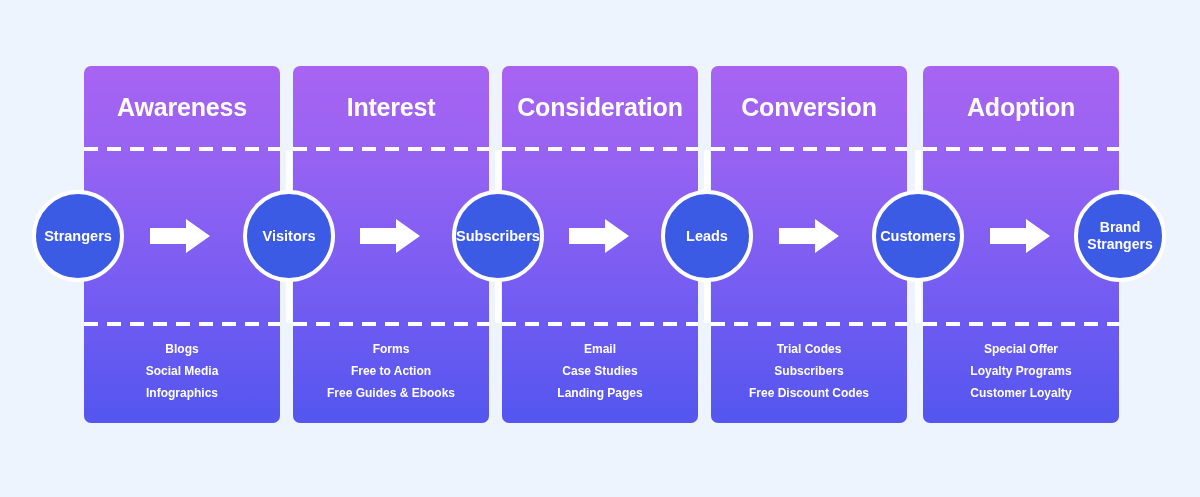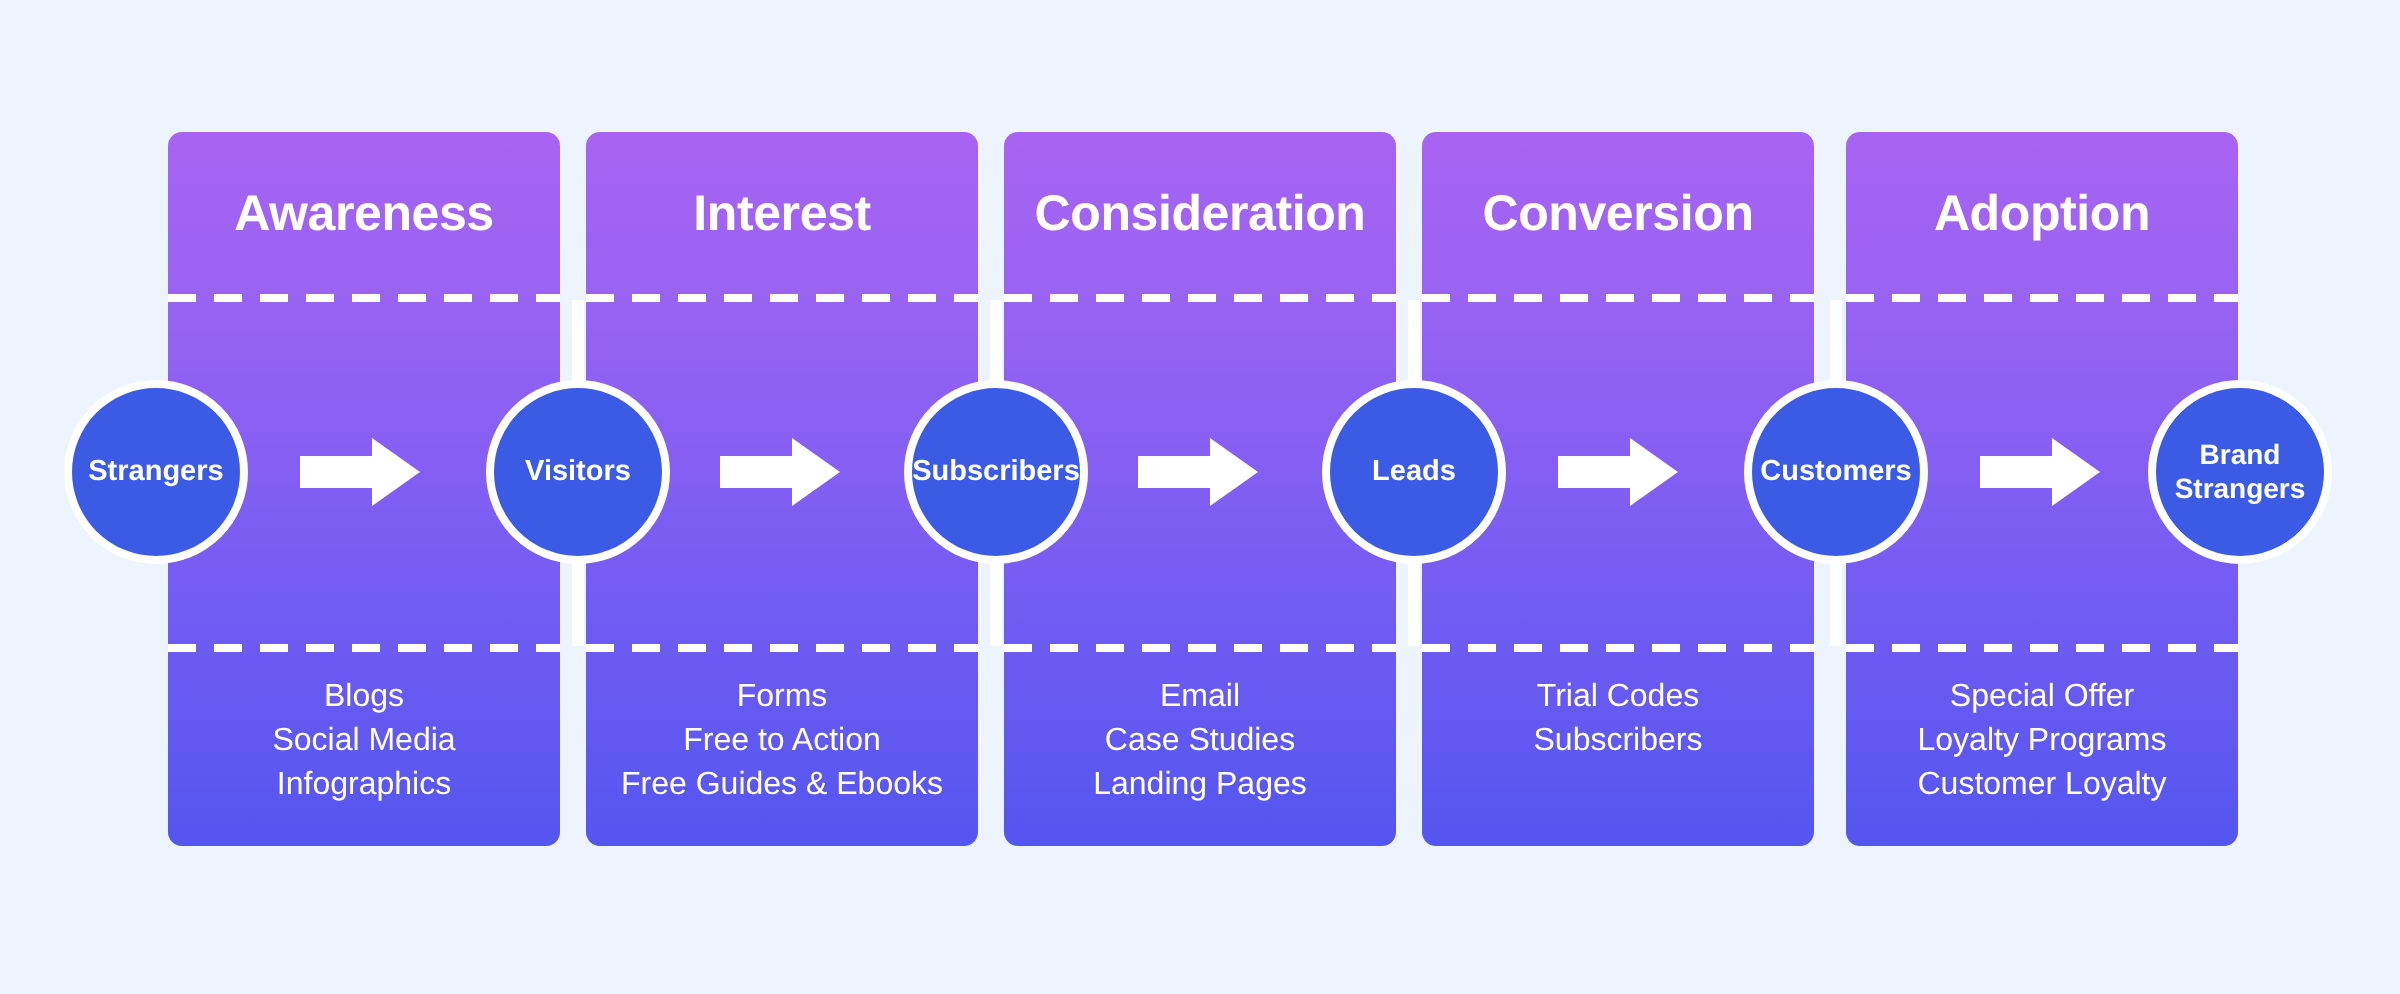--- a/index.html
+++ b/index.html
@@ -61,22 +61,22 @@
   }
   .dash-top { top: 81px; }
   .dash-bottom { top: 256px; }
 
   .panel-items {
     position: absolute;
     left: 4px;
     right: 4px;
     top: 272px;
     color: #ffffff;
-    font-size: 16px;
-    font-weight: normal;
+    font-size: 12px;
+    font-weight: bold;
     line-height: 22px;
     text-align: center;
     white-space: nowrap;
   }
   .panel-items div { white-space: nowrap; }
 
   
   .stem {
     position: absolute;
     width: 6px;
@@ -153,20 +153,21 @@
     </div>
   </div>
 
   <div class="panel" style="left:711px;">
     <div class="panel-title">Conversion</div>
     <div class="dash dash-top"></div>
     <div class="dash dash-bottom"></div>
     <div class="panel-items">
       <div>Trial Codes</div>
       <div>Subscribers</div>
+      <div>Free Discount Codes</div>
     </div>
   </div>
 
   <div class="panel" style="left:923px;">
     <div class="panel-title">Adoption</div>
     <div class="dash dash-top"></div>
     <div class="dash dash-bottom"></div>
     <div class="panel-items">
       <div>Special Offer</div>
       <div>Loyalty Programs</div>

